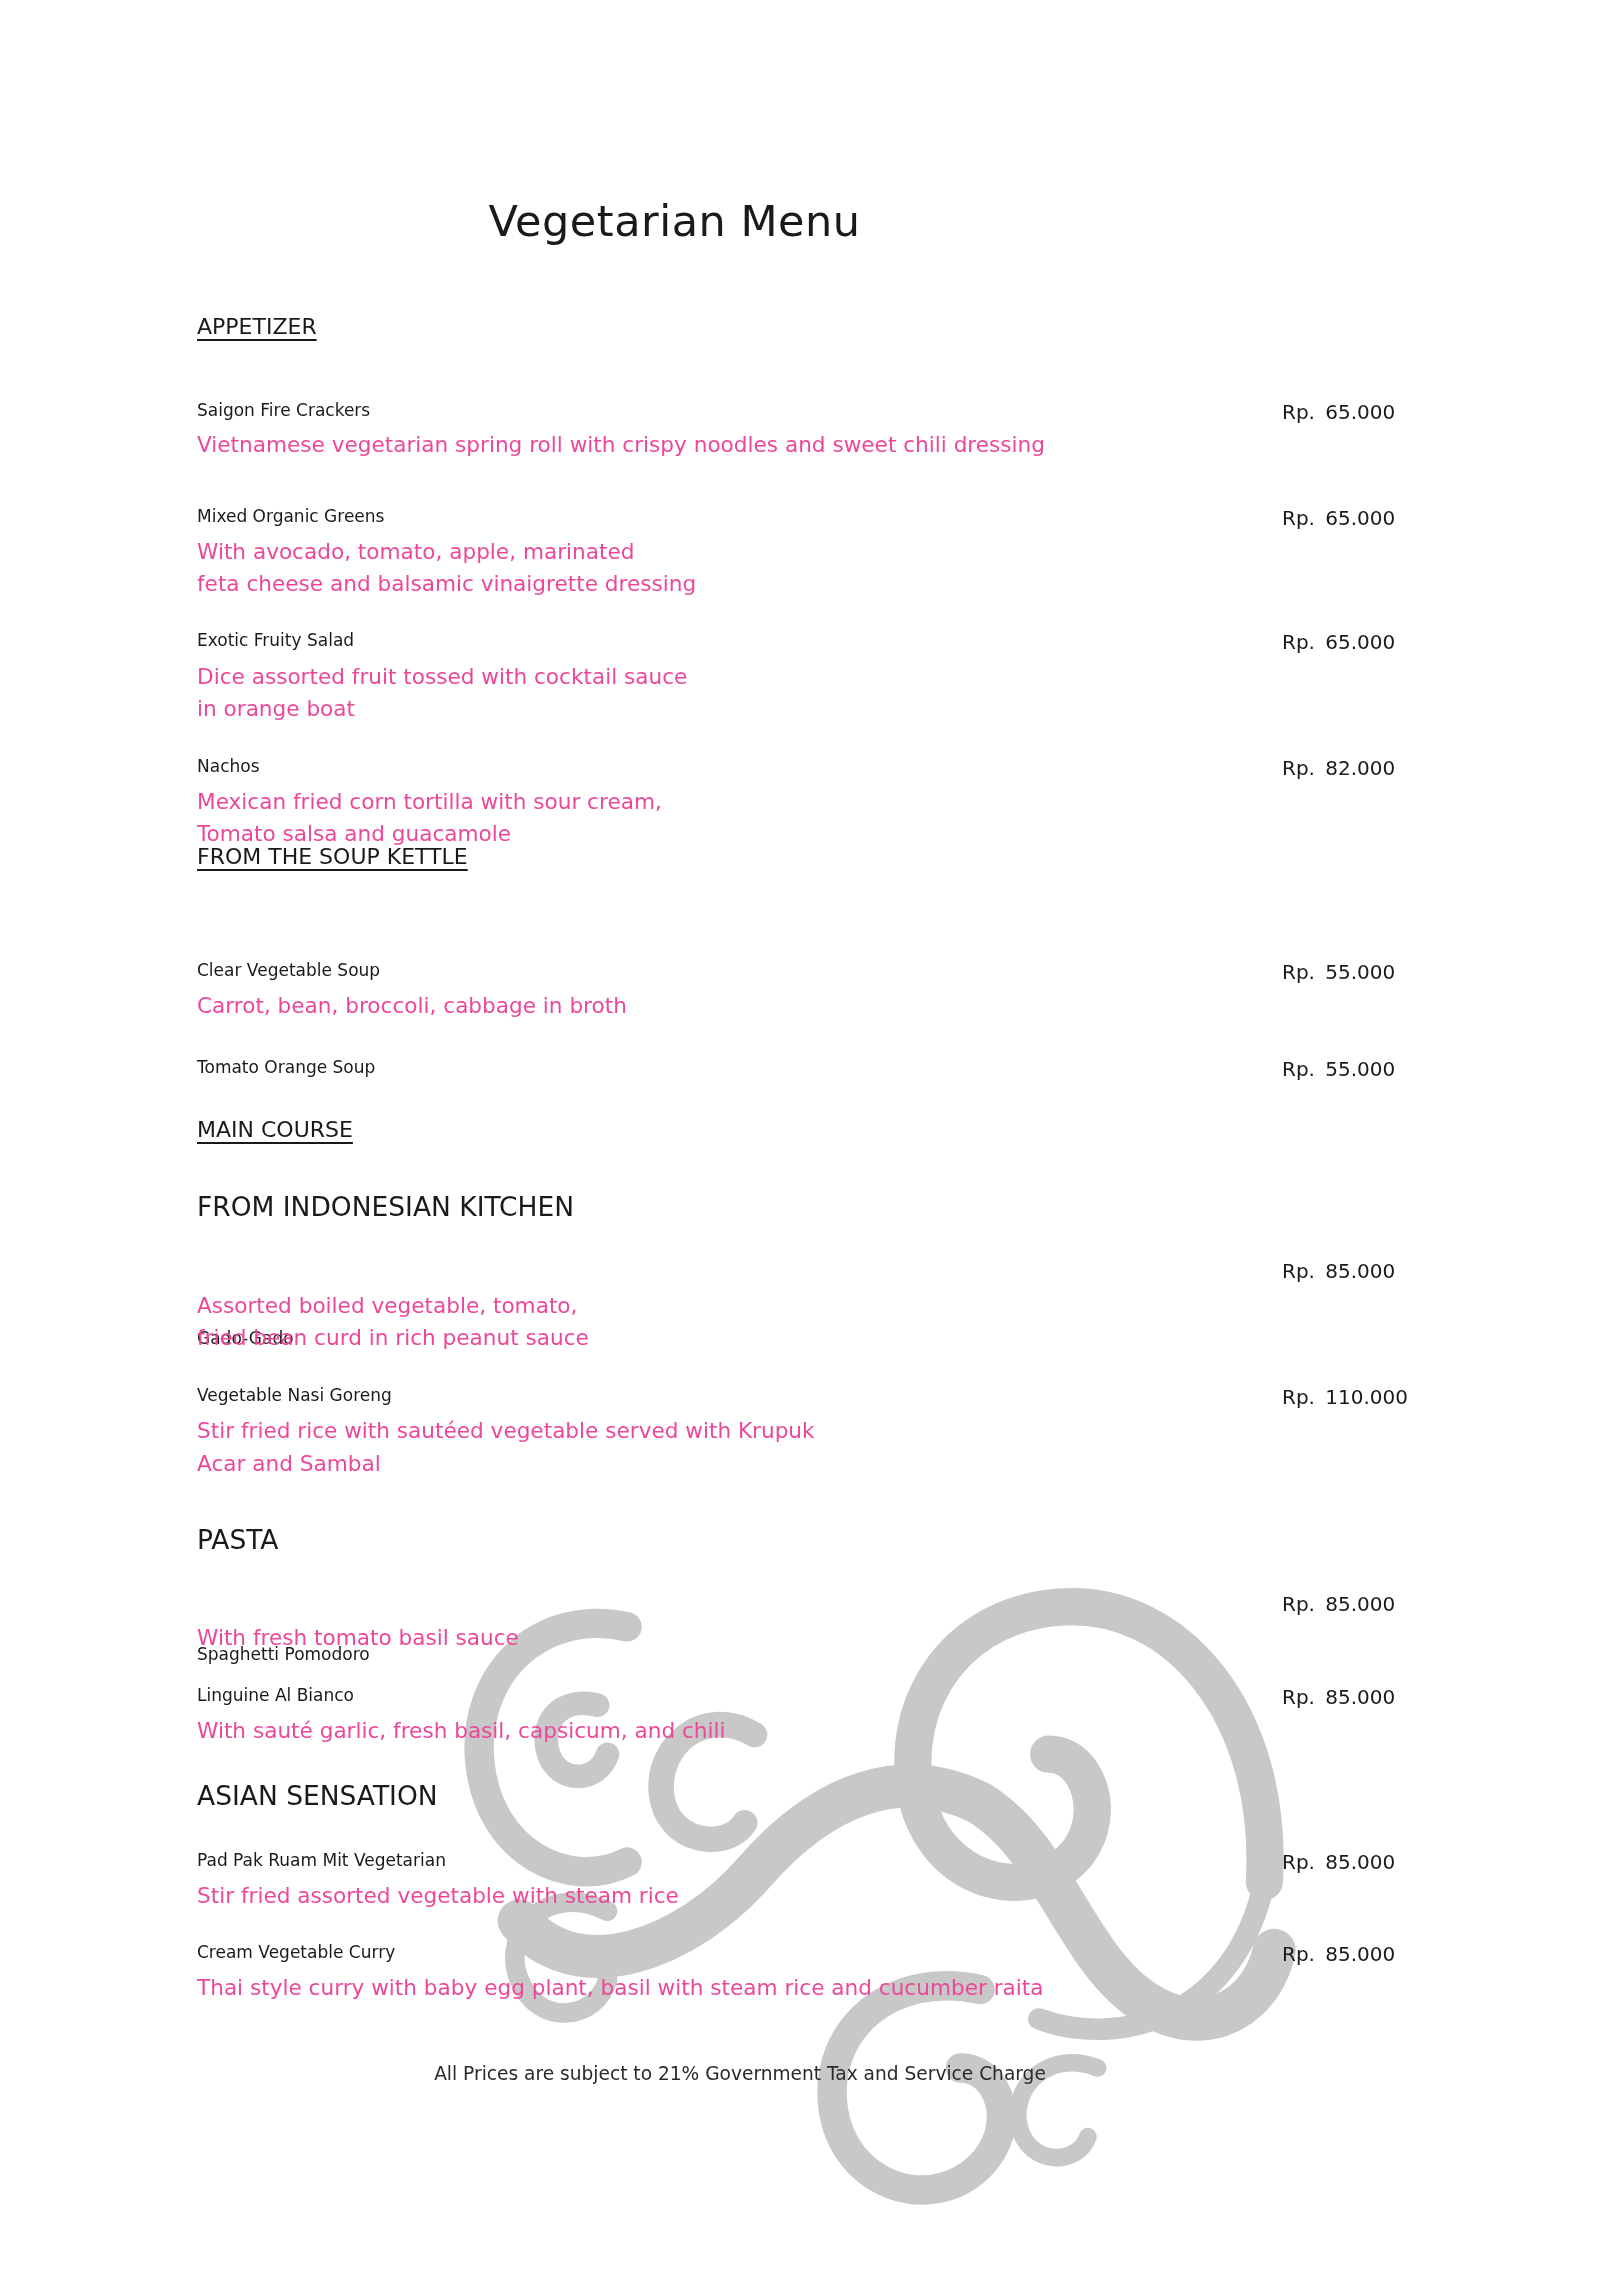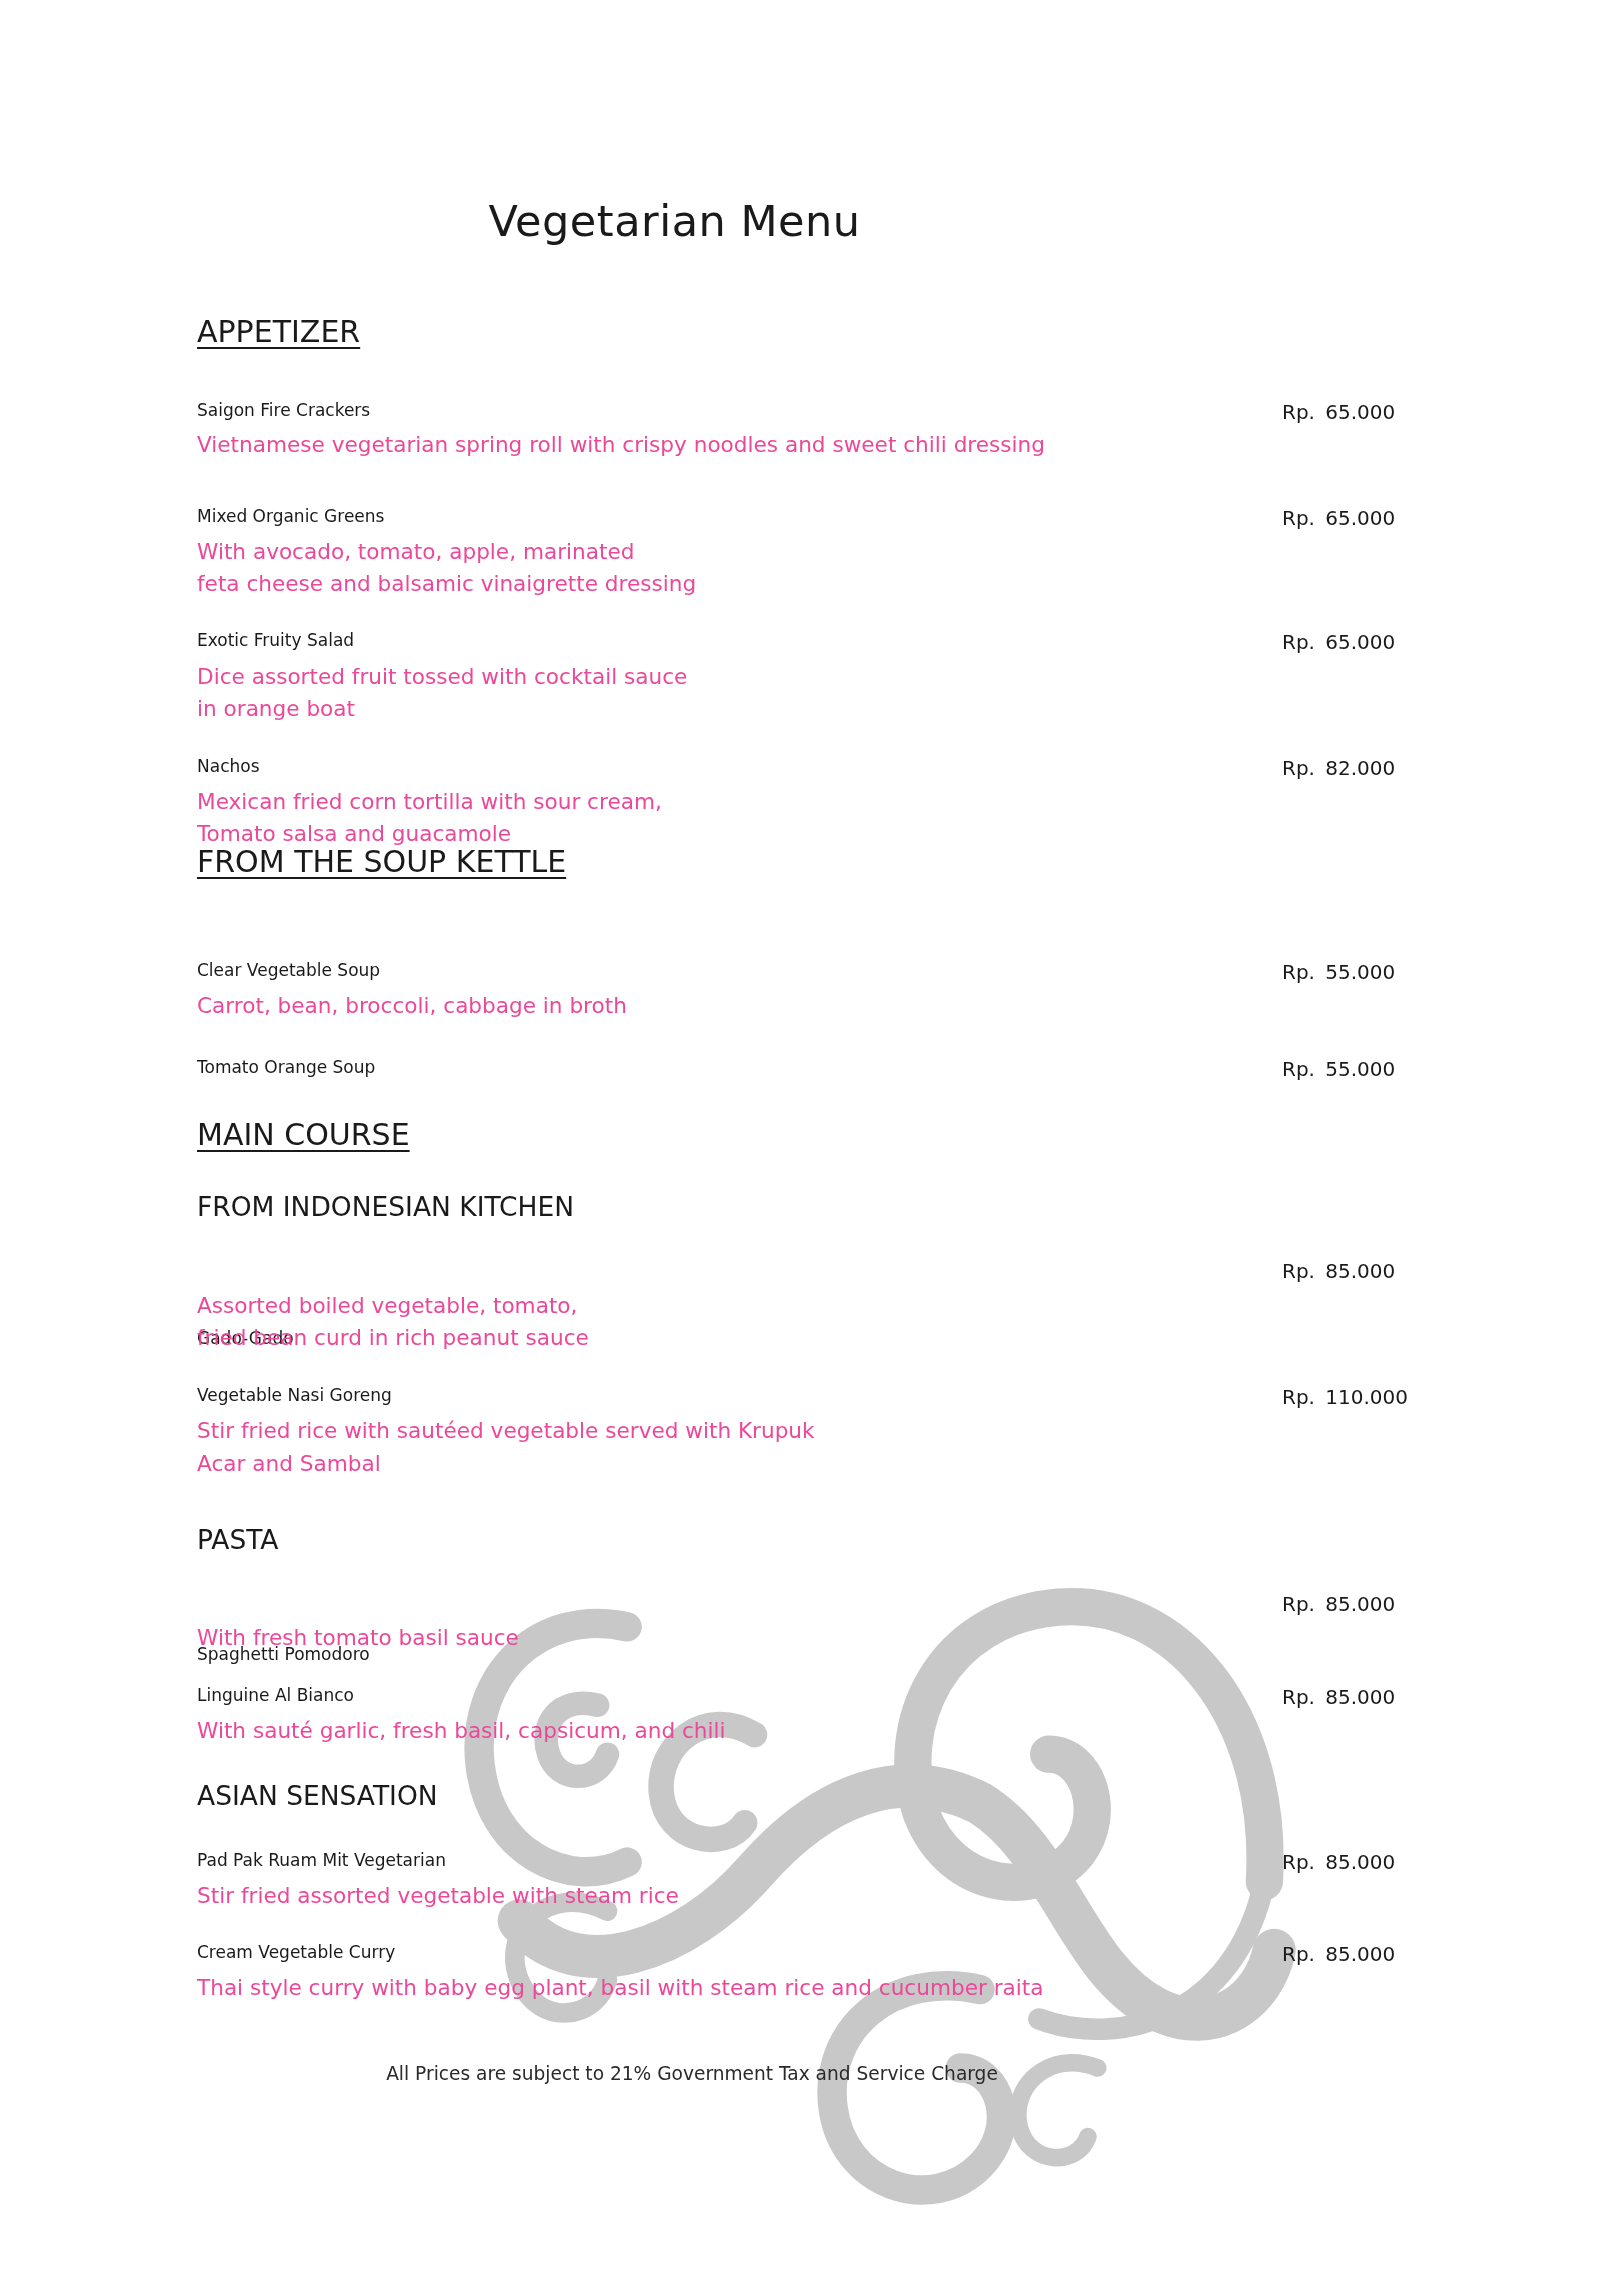--- a/index.html
+++ b/index.html
@@ -1,26 +1,26 @@
 <!DOCTYPE html>
 <html><head>
 <meta charset="utf-8">
 <style>
   html, body { margin:0; padding:0; background:#ffffff; }
   body { width:1621px; height:2293px; position:relative; overflow:hidden;
          font-family:"DejaVu Sans", sans-serif; color:#1a1a1a; }
   .ornament { position:absolute; left:431px; top:1558px; width:902px; height:667px; z-index:0; }
   .abs { position:absolute; z-index:1; white-space:nowrap; }
   .title { left:0; width:1349px; text-align:center; top:196px; font-size:43px; letter-spacing:0.5px; }
-  .section { left:197px; font-size:30px; text-decoration:underline; text-underline-offset:4.9px; text-decoration-thickness:2px; }
+  .section { left:197px; font-size:22px; text-decoration:underline; text-underline-offset:4.9px; text-decoration-thickness:2px; }
   .subsection { left:197px; font-size:26.5px; }
   .item-name { left:197px; font-size:17px; }
   .item-desc { left:197px; font-size:21.6px; line-height:32px; color:#ec4899; }
   .price { left:1282px; font-size:20px; word-spacing:3.9px; }
-  .footer { left:0; width:1384px; text-align:center; font-size:18.6px; color:#2a2a2a; }
+  .footer { left:0; width:1384px; text-align:center; font-size:18.6px; color:#2a2a2a;padding-left:48px; }
 </style>
 </head>
 <body>
 
 <svg class="ornament" viewBox="0 0 920 680" xmlns="http://www.w3.org/2000/svg">
   <g fill="none" stroke="#c8c8c8" stroke-linecap="round">
 
     <path d="M 850 330 C 860 160 760 40 640 50 C 520 60 470 170 500 260 C 530 340 620 350 660 300 C 690 260 670 200 630 200" stroke-width="38"></path>
     <path d="M 850 330 C 820 470 700 500 620 470" stroke-width="22"></path>
 

